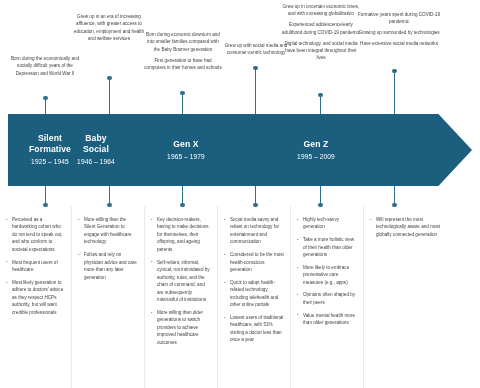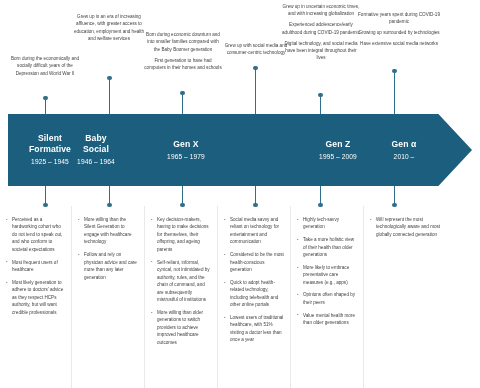--- a/index.html
+++ b/index.html
@@ -173,29 +173,25 @@
       </p>
       <p class="gen-years">1946 – 1964</p>
     </div>
 
     <div class="gen-label" style="left:142px;width:72px;">
       <p class="gen-name">Gen X</p>
       <p class="gen-years">1965 – 1979</p>
     </div>
 
 
-    <div class="gen-label" style="left:294px;width:72px;">
+    <div class="gen-label" style="left:272px;width:72px;">
       <p class="gen-name">Gen Z</p>
       <p class="gen-years">1995 – 2009</p>
     </div>
 
-    <div class="gen-label" style="left:360px;width:72px;">
-      <p class="gen-name">Gen α</p>
-      <p class="gen-years">2010 –</p>
-    </div>
   </div>
 
   <div class="conn up" style="left:45px;top:186px;height:19px;">
       <span class="dot"></span>
     </div>
   <div class="conn up" style="left:109px;top:186px;height:19px;">
       <span class="dot"></span>
     </div>
   <div class="conn up" style="left:182px;top:186px;height:19px;">
       <span class="dot"></span>

